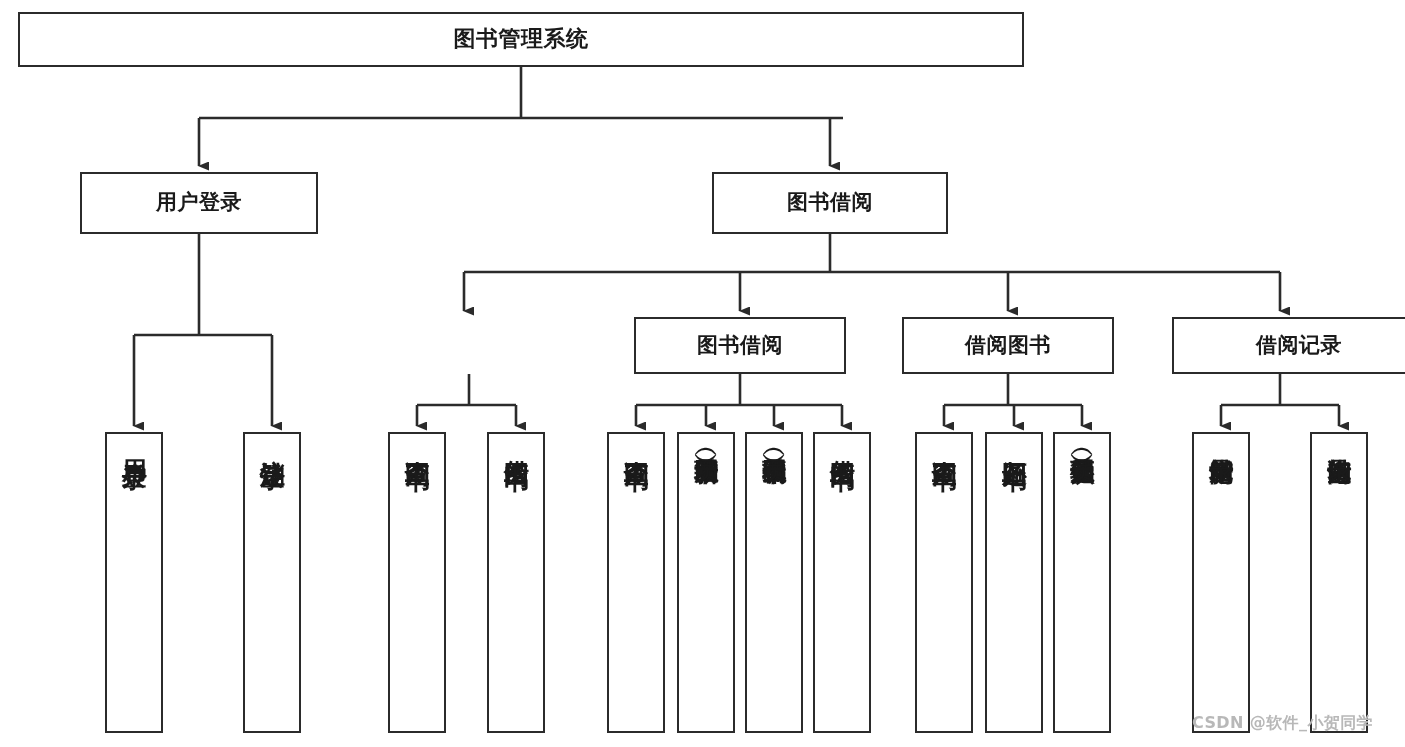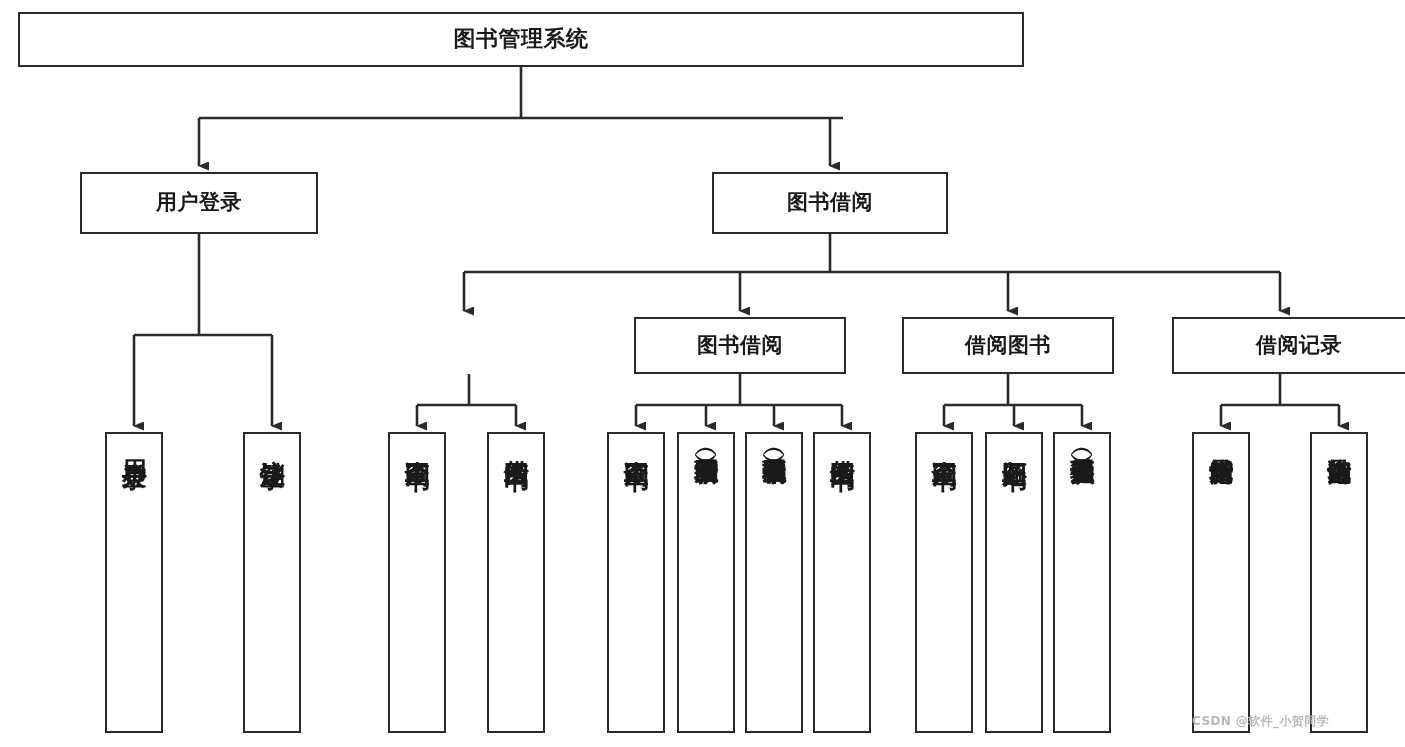--- a/index.html
+++ b/index.html
@@ -64,21 +64,21 @@
     white-space: nowrap;
   }
   .node.vertical.tall-text .node-label {
     font-size: 24px;
     letter-spacing: 0px;
   }
   #watermark {
     position: absolute;
     left: 1192px;
     top: 713px;
-    font-size: 12px;
+    font-size: 16px;
     color: #b8b8b8;
     white-space: nowrap;
     font-family: "DejaVu Sans", "Liberation Sans", sans-serif;
     letter-spacing: 0.4px;
   }
 </style>
 </head>
 <body>
 
 <div id="diagram-root">

